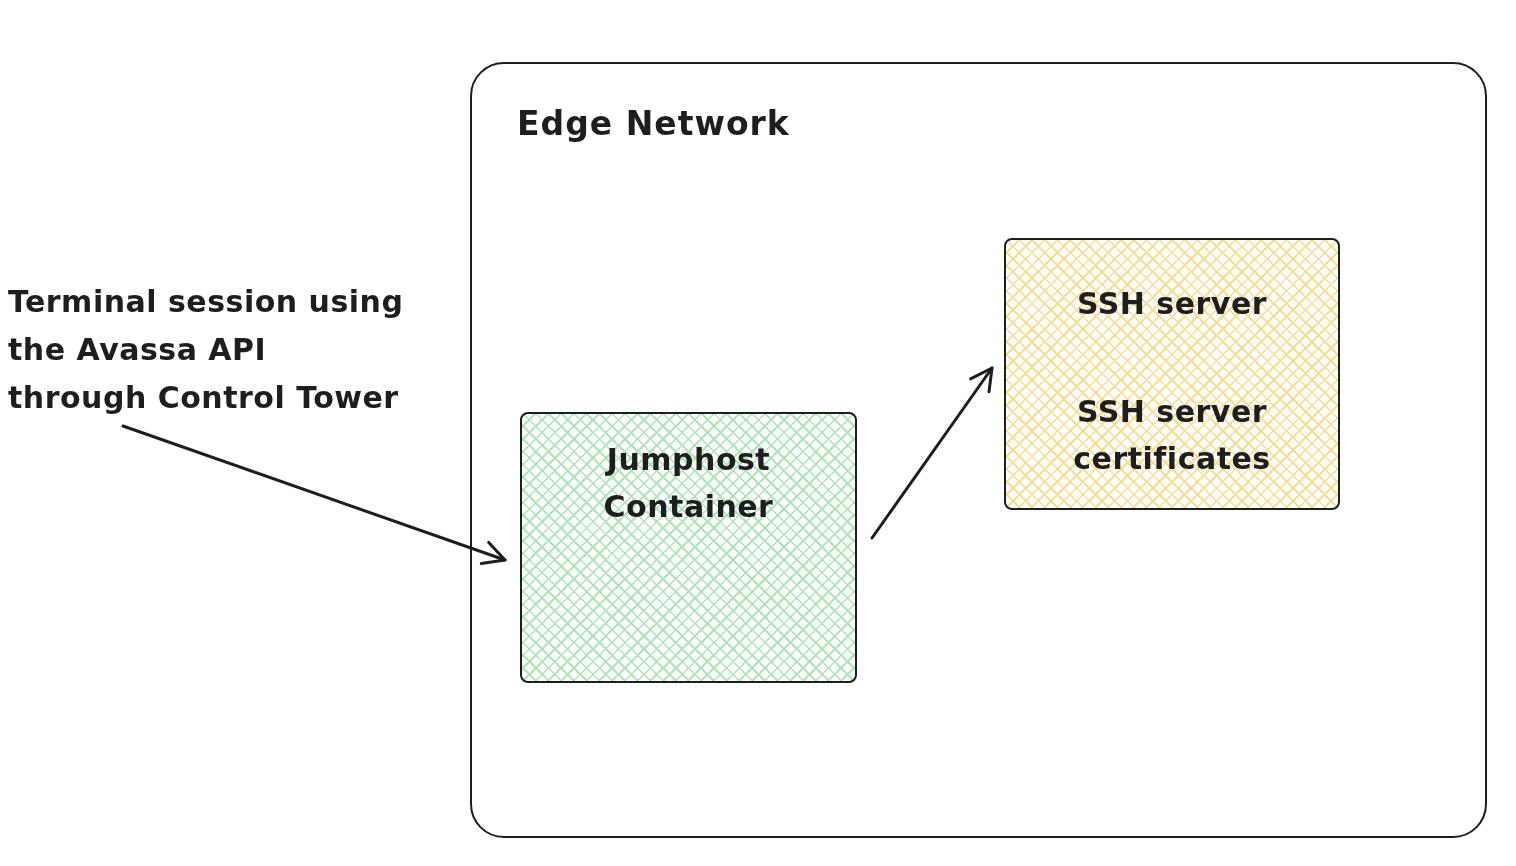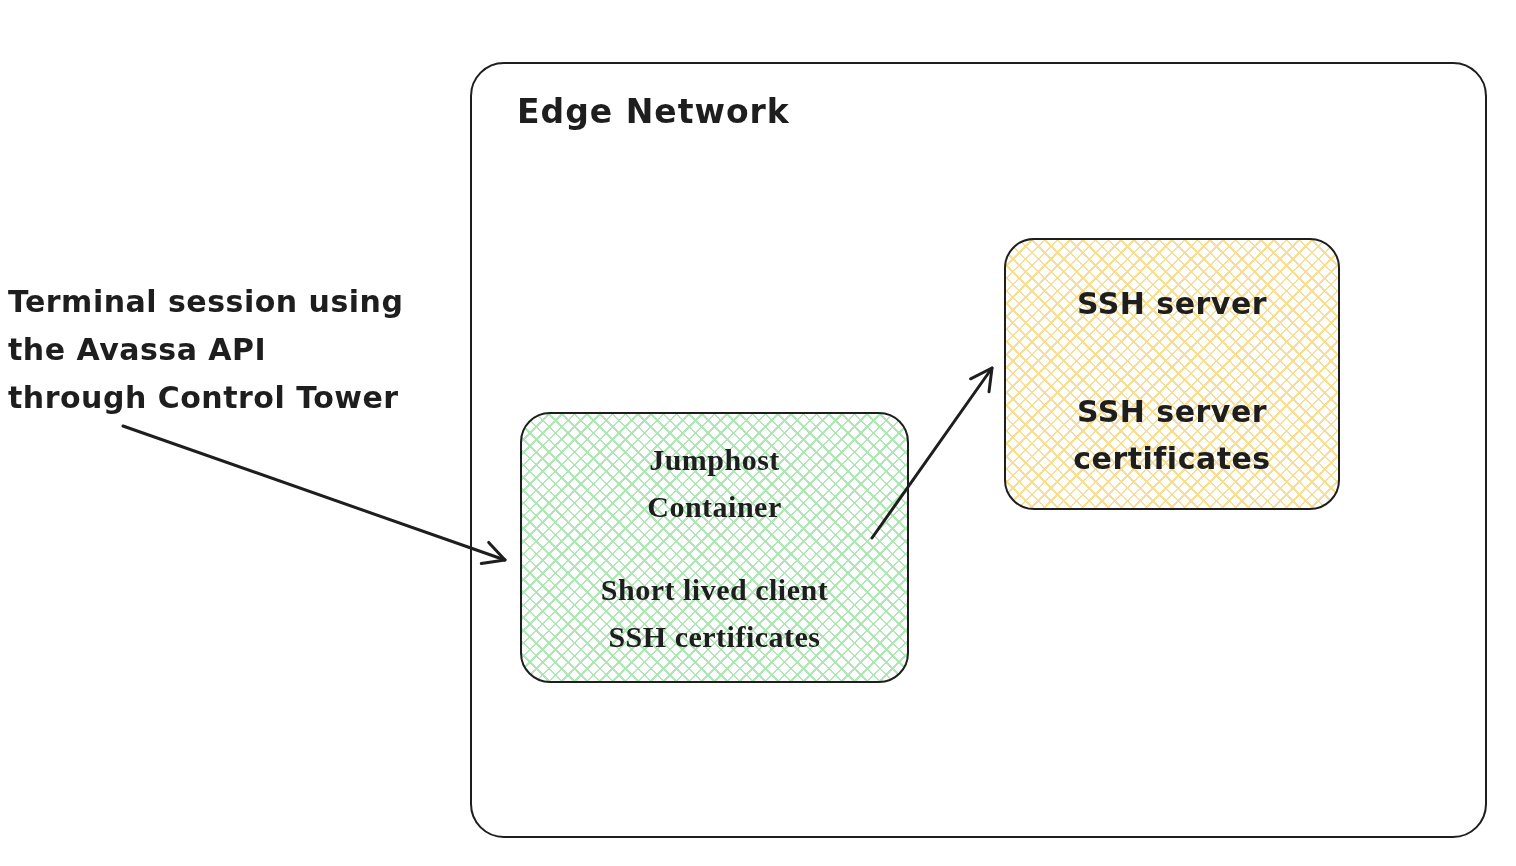--- a/index.html
+++ b/index.html
@@ -22,50 +22,49 @@
     top: 62px;
     width: 1017px;
     height: 776px;
     border: 2.5px solid #1e1e1e;
     border-radius: 34px;
     background: transparent;
   }
   .outer-label {
     position: absolute;
     left: 517px;
-    top: 92px;
+    top: 104px;
     font-size: 33px;
     font-weight: 600;
     letter-spacing: 1px;
     white-space: pre-line;
     text-align: right;
   }
   
   .node {
     position: absolute;
     border: 2.5px solid #1e1e1e;
-    border-radius: 30px;
+    border-radius: 8px;
     background-color: #ffffff;
   }
   .hatch-green {
     background-image:
       repeating-linear-gradient(45deg,  rgba(171,230,178,0.95) 0 1.8px, transparent 1.8px 9px),
       repeating-linear-gradient(-45deg, rgba(171,230,178,0.95) 0 1.8px, transparent 1.8px 9px);
   }
   .hatch-yellow {
     background-image:
       repeating-linear-gradient(45deg,  rgba(247,221,142,0.95) 0 1.8px, transparent 1.8px 9px),
       repeating-linear-gradient(-45deg, rgba(247,221,142,0.95) 0 1.8px, transparent 1.8px 9px);
   }
   .jumphost-box {
     left: 520px;
     top: 412px;
-    width: 389px;
+    width: 337px;
     height: 271px;
-    font-family: Liberation Serif, serif;
   }
   .ssh-box {
     left: 1004px;
     top: 238px;
     width: 336px;
     height: 272px;
   }
   .node-text {
     position: absolute;
     left: 0;
@@ -106,22 +105,20 @@
 <body>
 
 <div class="canvas">
 
   <div class="outer-box"></div>
   <div class="outer-label">Edge Network</div>
 
   <div class="node hatch-green jumphost-box">
     <div class="node-text jumphost-title">Jumphost
 Container</div>
-    <div class="node-text jumphost-subtitle">Short lived client
-SSH certificates</div>
   </div>
 
   <div class="node hatch-yellow ssh-box">
     <div class="node-text ssh-title">SSH server</div>
     <div class="node-text ssh-subtitle">SSH server
 certificates</div>
   </div>
 
   <div class="annotation">Terminal session using
 the Avassa API

